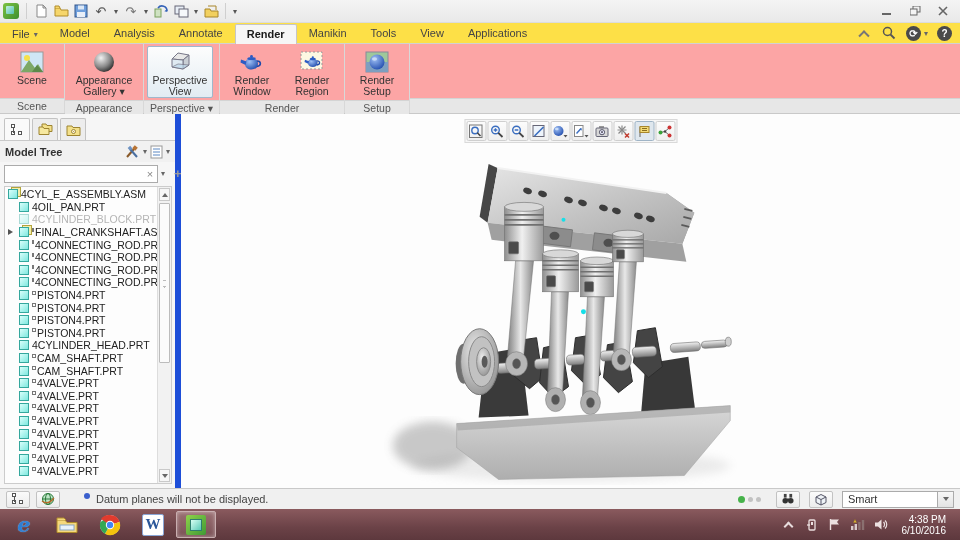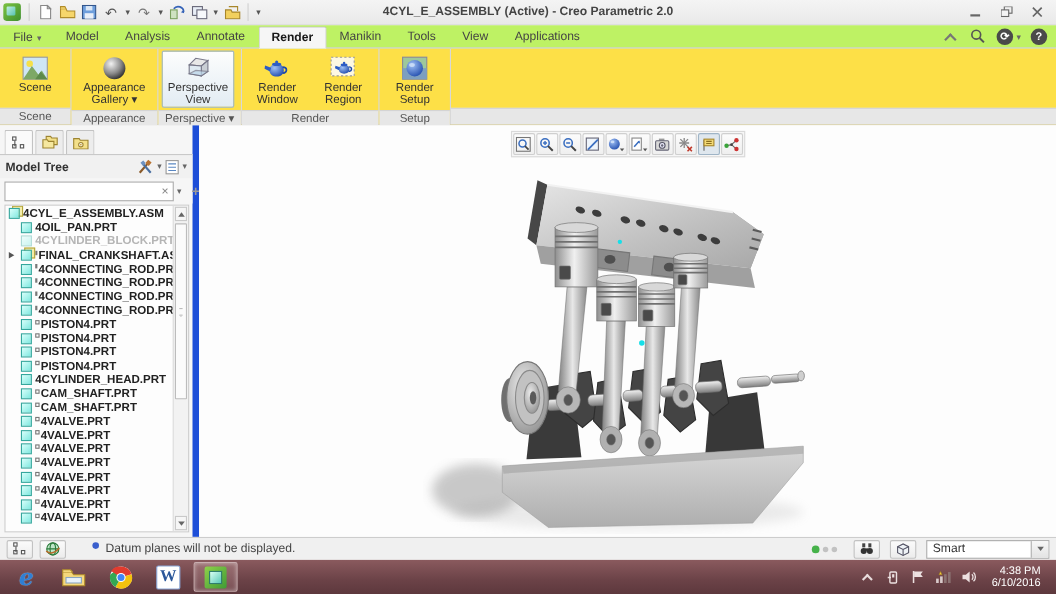--- a/index.html
+++ b/index.html
@@ -13,31 +13,31 @@
   .app-logo::after { content:""; position:absolute; left:3px; top:3px; width:8px; height:8px; background:linear-gradient(135deg,#bfeee0,#57c2b2); border-radius:1px; }
   .qat-sep { width:1px; height:16px; background:#cfcfcf; margin:0 3px; }
   .qat-btn { width:18px; height:18px; display:flex; align-items:center; justify-content:center; border-radius:2px; }
   .qat-btn svg { display:block; }
   .qat-arrow { font-size:8px; color:#555; width:8px; text-align:center; }
   .title-text { position:absolute; left:0; right:0; text-align:center; font-weight:bold; color:#444; font-size:11px; pointer-events:none; }
   .win-controls { margin-left:auto; display:flex; gap:14px; padding-right:10px; z-index:2; }
   .win-btn { width:14px; height:12px; display:flex; align-items:center; justify-content:center; }
 
   
-  .tabrow { height:21px; background:#bef264; display:flex; align-items:flex-end; padding-left:2px; border-bottom:1px solid #d2d2d2; position:relative; }
+  .tabrow { height:21px; background:#fde047; display:flex; align-items:flex-end; padding-left:2px; border-bottom:1px solid #d2d2d2; position:relative; }
   .tab { padding:3px 11px 3px; color:#444; cursor:default; border:1px solid transparent; border-bottom:none; }
   .tab.active { background:#f6f6f6; border-color:#c6c6c6; font-weight:bold; color:#1a1a1a; border-radius:2px 2px 0 0; position:relative; top:1px; padding-bottom:4px; }
   .tab-file { display:flex; align-items:center; gap:4px; padding:3px 9px; }
   .tabrow-right { position:absolute; right:8px; top:2px; display:flex; align-items:center; gap:9px; }
   .mini-ctl { display:flex; align-items:center; justify-content:center; width:16px; height:16px; color:#555; }
   .circle-ctl { width:15px; height:15px; border-radius:50%; background:#4a4a4a; color:#fff; font-size:10px; font-weight:bold; display:flex; align-items:center; justify-content:center; }
   .chev-up { width:8px; height:8px; border-left:2px solid #777; border-top:2px solid #777; transform:rotate(45deg) translate(2px,2px); }
 
   
-  .ribbon { height:70px; background:#fde047; border-bottom:1px solid #c9c9c9; display:flex; }
+  .ribbon { height:70px; background:#fca5a5; border-bottom:1px solid #c9c9c9; display:flex; }
   .rgroup { display:flex; flex-direction:column; border-right:1px solid #d8d8d8; }
   .rgroup-buttons { flex:1; display:flex; align-items:stretch; padding:2px 3px; gap:2px; }
   .rbtn { width:58px; display:flex; flex-direction:column; align-items:center; padding-top:3px; border:1px solid transparent; border-radius:2px; }
   .rbtn.pressed { border-color:#9fb8cc; background:linear-gradient(#fdfdfd,#e2ecf3); }
   .rbtn .icon24 { width:24px; height:24px; margin-bottom:1px; }
   .rbtn-label { text-align:center; line-height:11px; font-size:10.5px; color:#333; }
   .rgroup-label { height:15px; background:#e7e7e7; border-top:1px solid #d4d4d4; text-align:center; color:#555; font-size:10.5px; line-height:14px; padding:0 6px; white-space:nowrap; }
 
   
   .main { height:374px; display:flex; background:#fff; }
@@ -53,21 +53,21 @@
   .tree-glyph::after { content:""; position:absolute; left:2px; top:4px; width:1px; height:5px; background:#555; }
   .nav-header { height:22px; display:flex; align-items:center; padding:0 5px; background:#f1f1f1; border-top:1px solid #c9c9c9; }
   .nav-header-title { font-weight:bold; color:#333; }
   .nav-header-tools { margin-left:auto; display:flex; align-items:center; gap:3px; }
   .drop-arrow { font-size:8px; color:#666; }
   .nav-search { height:23px; display:flex; align-items:center; padding:1px 4px; gap:3px; background:#f6f6f6; }
   .search-box { flex:1; height:18px; background:#fff; border:1px solid #ababab; display:flex; align-items:center; }
   .search-box input { flex:1; border:none; outline:none; height:14px; font-size:10px; padding:0 3px; background:transparent; }
   .search-clear { width:14px; color:#888; font-size:11px; text-align:center; }
   .tree-wrap { flex:1; margin:1px 3px 4px 4px; background:#fdfdfd; border:1px solid #ccc; position:relative; overflow:hidden; }
-  .tree { position:absolute; inset:0 14px 0 0; padding-top:1px;font-weight:bold; }
+  .tree { position:absolute; inset:0 14px 0 0; padding-top:1px; }
   .trow { height:12.6px; display:flex; align-items:center; white-space:nowrap; padding-left:14px; position:relative; }
   .trow.root { padding-left:3px; }
   .trow .caret { position:absolute; left:3px; width:6px; height:6px; }
   .trow.expand .caret::before { content:""; position:absolute; top:0; left:0; border-left:5px solid #555; border-top:3px solid transparent; border-bottom:3px solid transparent; }
   .t-icon { width:10px; height:10px; position:relative; margin-right:3px; flex:none; }
   .t-icon::after { content:""; position:absolute; left:0; top:0; width:8px; height:8px; background:linear-gradient(135deg,#d9fffb,#7fe8df); border:1px solid #35a79d; }
   .trow.asm .t-icon::before { content:""; position:absolute; left:3px; top:-2px; width:8px; height:8px; background:#f3edaa; border:1px solid #b3a43c; }
   .trow .marker { display:none; }
   .trow.marker .marker { display:block; width:4px; height:4px; border:1px solid #777; margin:-5px 1px 0 0; }
   .trow .tlabel { font-size:10.5px; color:#222; }
@@ -166,21 +166,20 @@
     <div class="qat-arrow">▾</div>
     <div class="qat-btn">
       <svg width="15" height="14" viewBox="0 0 15 14">
           <path d="M1,5 h5 l1,2 h7 v6 h-13 z" fill="#f2d05e" stroke="#a8862a"></path>
           <path d="M4,2 h8 v4" fill="none" stroke="#a8862a"></path>
         </svg>
     </div>
     <div class="qat-sep"></div>
     <div class="qat-arrow">▾</div>
   </div>
-  <div class="title-text">4CYL_E_ASSEMBLY (Active) - Creo Parametric 2.0</div>
   <div class="win-controls">
     <div class="win-btn">
         <svg width="10" height="9">
           <rect x="0" y="6" width="9" height="2" fill="#666"></rect>
         </svg>
       </div>
     <div class="win-btn">
         <svg width="11" height="10">
           <rect x="3" y="0" width="7" height="6" fill="none" stroke="#666"></rect>
           <rect x="0" y="3" width="7" height="6" fill="#f4f4f4" stroke="#666"></rect>

